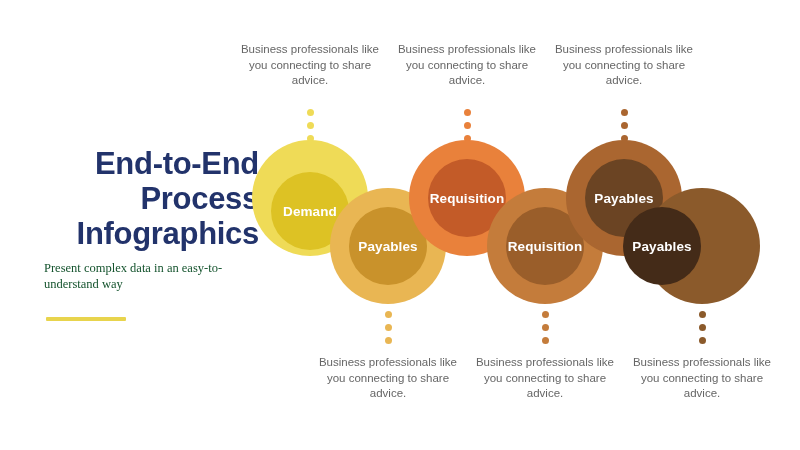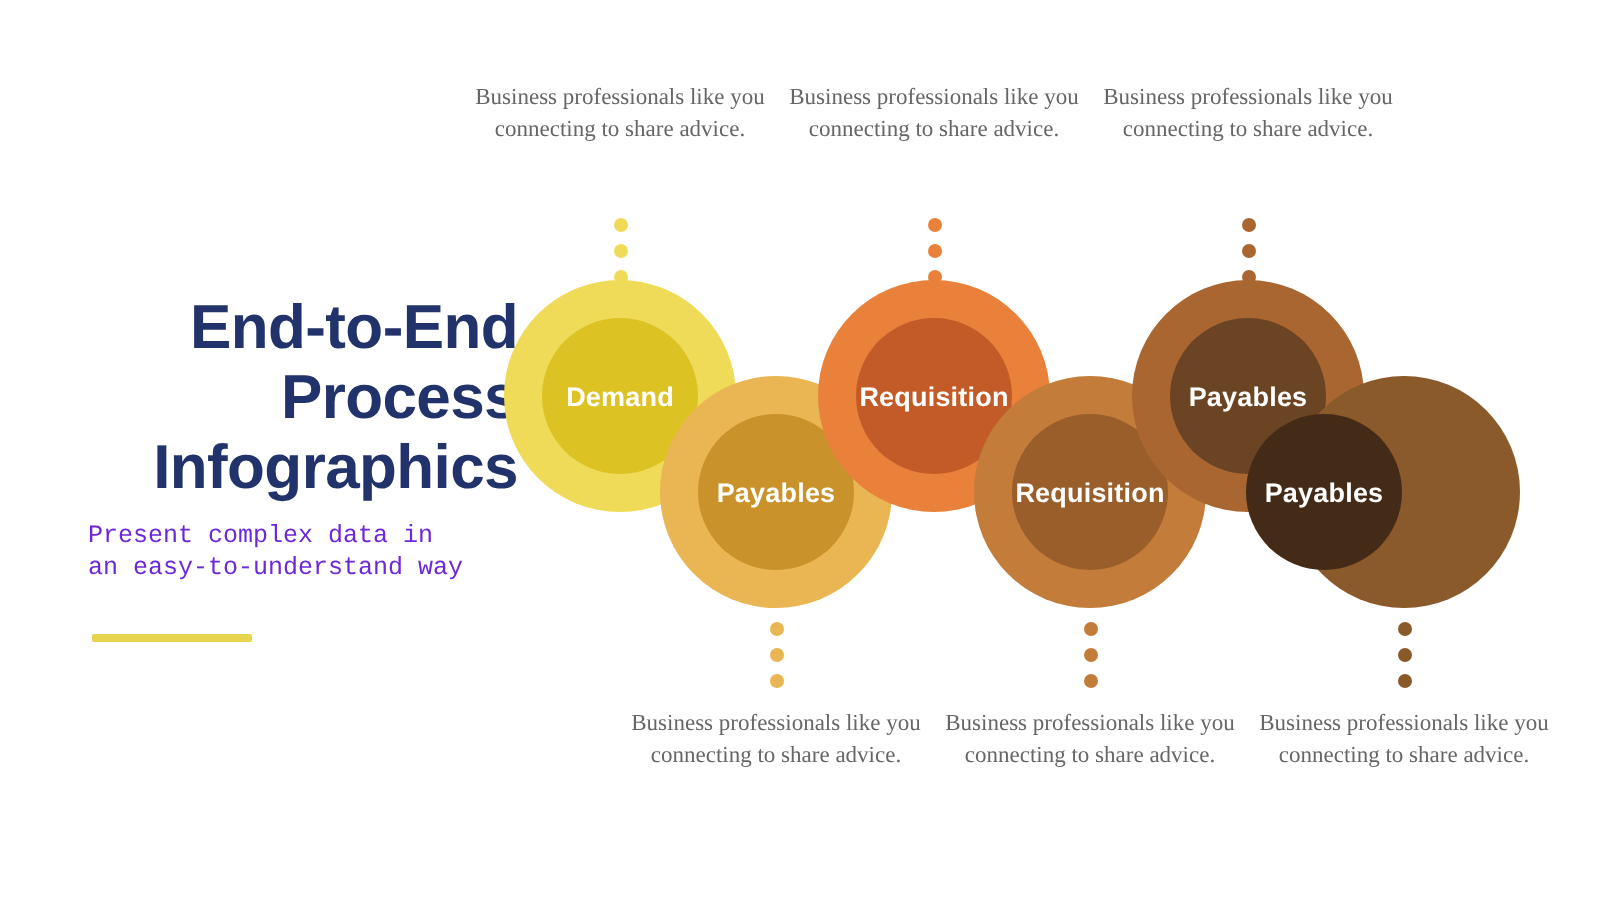--- a/index.html
+++ b/index.html
@@ -31,24 +31,24 @@
     font-size: 31px;
     line-height: 35px;
     font-weight: bold;
     letter-spacing: -0.3px;
     color: #22336B;
     margin: 0;
     white-space: pre-line;
     text-align: right;
   }
   #page-subtitle {
-    font-family: Liberation Mono, monospace;
+    font-family: Liberation Serif, serif;
     font-size: 12.5px;
     line-height: 16px;
-    color: #6d28d9;
+    color: #14532d;
     margin: 9px 0 0 0;
     width: 190px;
   }
   #accent-bar {
     position: absolute;
     left: 46px;
     top: 317px;
     width: 80px;
     height: 4px;
     background: #E8D44D;
@@ -97,21 +97,21 @@
     height: 7px;
     border-radius: 50%;
     margin-bottom: 6px;
   }
   .dot:last-child { margin-bottom: 0; }
 
   .caption {
     position: absolute;
     width: 150px;
     text-align: center;
-    font-family: Liberation Serif, serif;
+    font-family: Liberation Sans, sans-serif;
     font-size: 11.5px;
     line-height: 15.5px;
     color: #666666;
   }
 </style>
 </head>
 <body>
 
 <div id="slide">
 
@@ -124,21 +124,21 @@
   <div id="accent-bar"></div>
 
   <div id="stage">
       <div class="caption" style="left: 235px; top: 42px; color: rgb(102, 102, 102);">Business professionals like you connecting to share advice.</div>
       <div class="dot-col" style="left: 307px; top: 109px;">
         <span class="dot" style="background: rgb(239, 219, 87);"></span>
         <span class="dot" style="background: rgb(239, 219, 87);"></span>
         <span class="dot" style="background: rgb(239, 219, 87);"></span>
       </div>
       <div class="node-outer" style="left: 252px; top: 140px; width: 116px; height: 116px; background: rgb(239, 219, 87);"></div>
-      <div class="node-inner" style="left: 271px; top: 159px; width: 78px; height: 78px; background: rgb(221, 194, 36);">
+      <div class="node-inner" style="left: 271px; top: 172px; width: 78px; height: 78px; background: rgb(221, 194, 36);">
         <span class="node-label">Demand</span>
       </div>
       <div class="caption" style="left: 313px; top: 355px; color: rgb(102, 102, 102);">Business professionals like you connecting to share advice.</div>
       <div class="dot-col" style="left: 385px; top: 311px;">
         <span class="dot" style="background: rgb(233, 182, 83);"></span>
         <span class="dot" style="background: rgb(233, 182, 83);"></span>
         <span class="dot" style="background: rgb(233, 182, 83);"></span>
       </div>
       <div class="node-outer" style="left: 330px; top: 188px; width: 116px; height: 116px; background: rgb(233, 182, 83);"></div>
       <div class="node-inner" style="left: 349px; top: 207px; width: 78px; height: 78px; background: rgb(201, 146, 43);">

